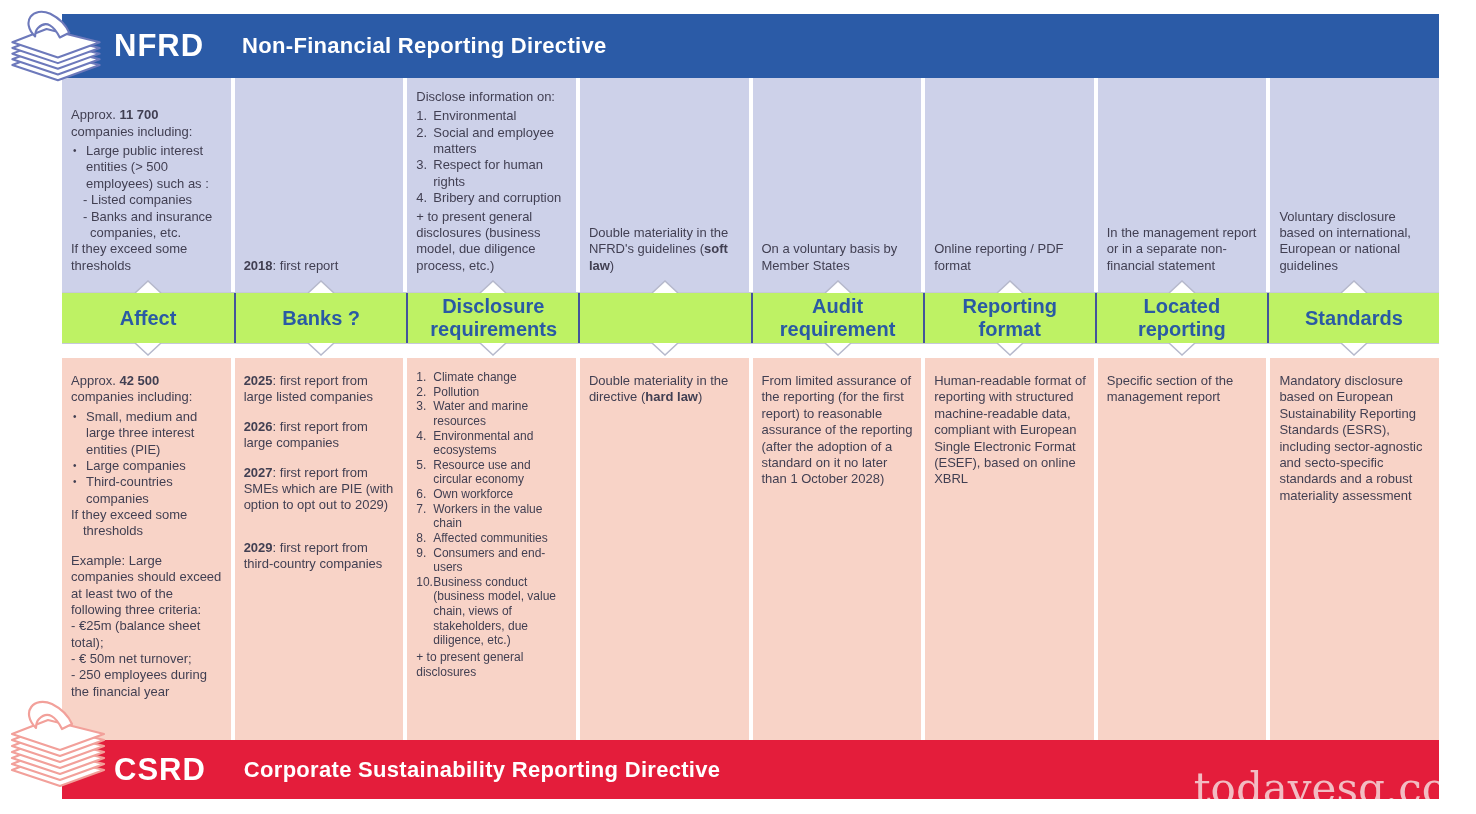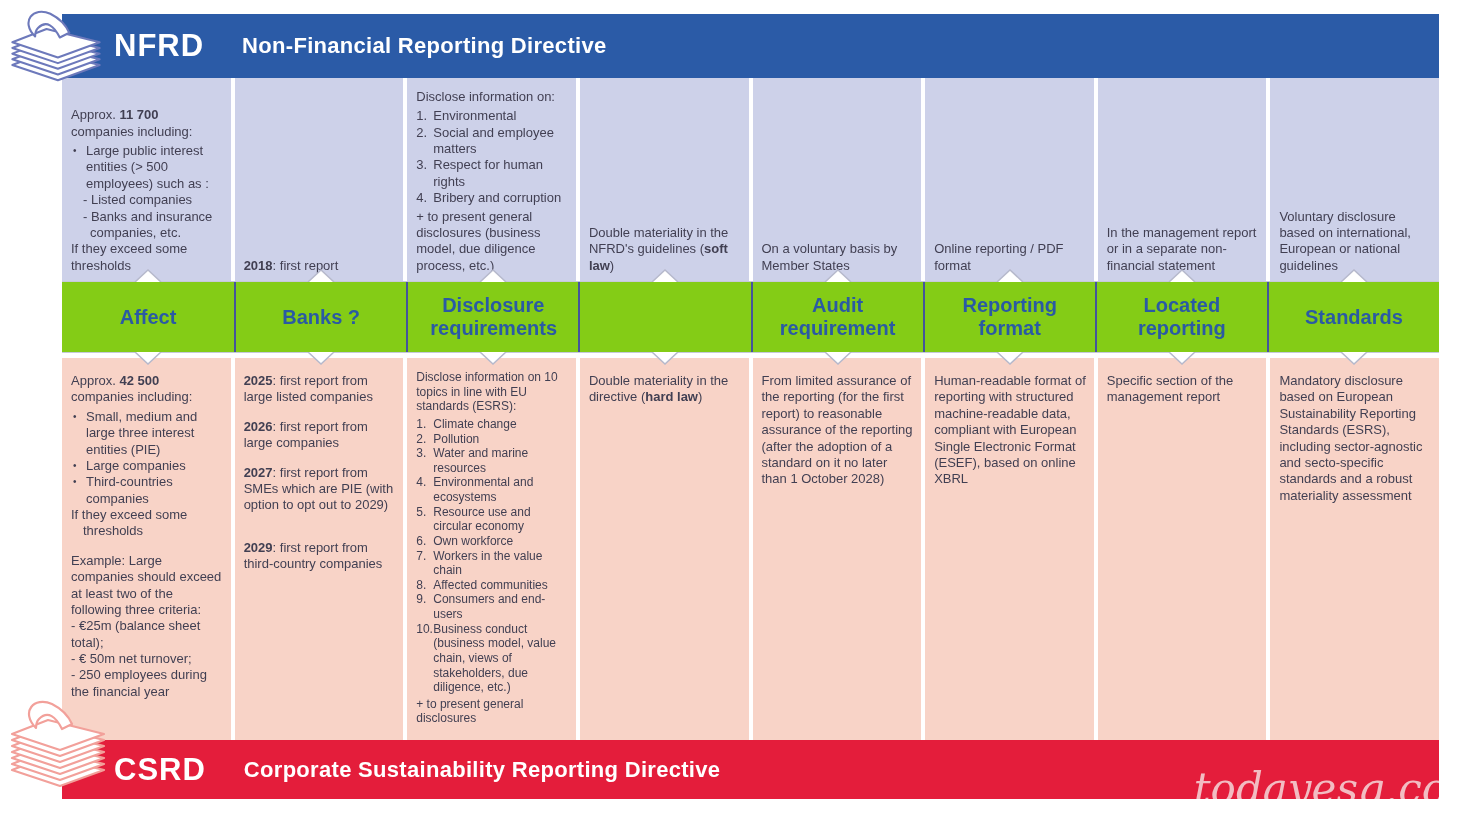--- a/index.html
+++ b/index.html
@@ -7,28 +7,28 @@
           font-family:"Liberation Sans",sans-serif;color:#413f52;}
 
   
   .banner{position:absolute;left:62px;width:1377px;display:flex;align-items:center;
           padding-left:52px;box-sizing:border-box;gap:38px;}
   .banner.top{top:14px;height:64px;background:#2b5ba7;z-index:1;}
   .banner.bot{top:740px;height:59px;background:#e41d3b;overflow:hidden;z-index:1;}
   .abbr{font-size:31px;font-weight:bold;color:#fff;letter-spacing:1px;}
   .btitle{font-size:22px;font-weight:bold;color:#fff;letter-spacing:.3px;}
   .wm{position:absolute;right:-8px;bottom:-14px;font-family:"DejaVu Serif",serif;
-      font-size:42px;color:#f2bcc2;font-style:italic;}
+      font-size:42px;color:#f2bcc2;}
 
   
   .row{position:absolute;left:62px;width:1377px;display:grid;
        grid-template-columns:repeat(8,1fr);box-sizing:border-box;}
   .lav-row{top:78px;height:215px;column-gap:4px;}
   .pnk-row{top:358px;height:382px;column-gap:4px;}
-  .head-row{top:281px;height:72px;background:#84cc16;z-index:3;
+  .head-row{top:292px;height:52px;background:#bef264;z-index:3;
             border-top:1px solid #c6c9da;border-bottom:1px solid #c6c9da;}
 
   .cell{font-size:13px;line-height:1.26;overflow:hidden;box-sizing:border-box;}
   .lav{background:#cdd1e9;display:flex;flex-direction:column;justify-content:flex-end;
        padding:10px 8px 19px 9px;}
   .pnk{background:#f8d3c7;padding:15px 7px 10px 9px;}
   .dense{font-size:12px;line-height:1.22;padding-top:12px;}
 
   
   .hcell{position:relative;display:flex;align-items:center;justify-content:center;
@@ -228,21 +228,20 @@
         <div class="blk p"><b>2025</b>: first report from large listed companies</div>
         <div class="blk gap"></div>
         <div class="blk p"><b>2026</b>: first report from large companies</div>
         <div class="blk gap"></div>
         <div class="blk p"><b>2027</b>: first report from SMEs which are PIE (with option to opt out to 2029)</div>
         <div class="blk gap"></div>
         <div class="blk gap"></div>
         <div class="blk p"><b>2029</b>: first report from third-country companies</div>
       </div>
     <div class="cell pnk dense">
-        <div class="blk p">Disclose information on 10 topics in line with EU standards (ESRS):</div>
         <div class="blk li num">
           <span class="mk">1.</span>
           <span class="tx">Climate change</span>
         </div>
         <div class="blk li num">
           <span class="mk">2.</span>
           <span class="tx">Pollution</span>
         </div>
         <div class="blk li num">
           <span class="mk">3.</span>

